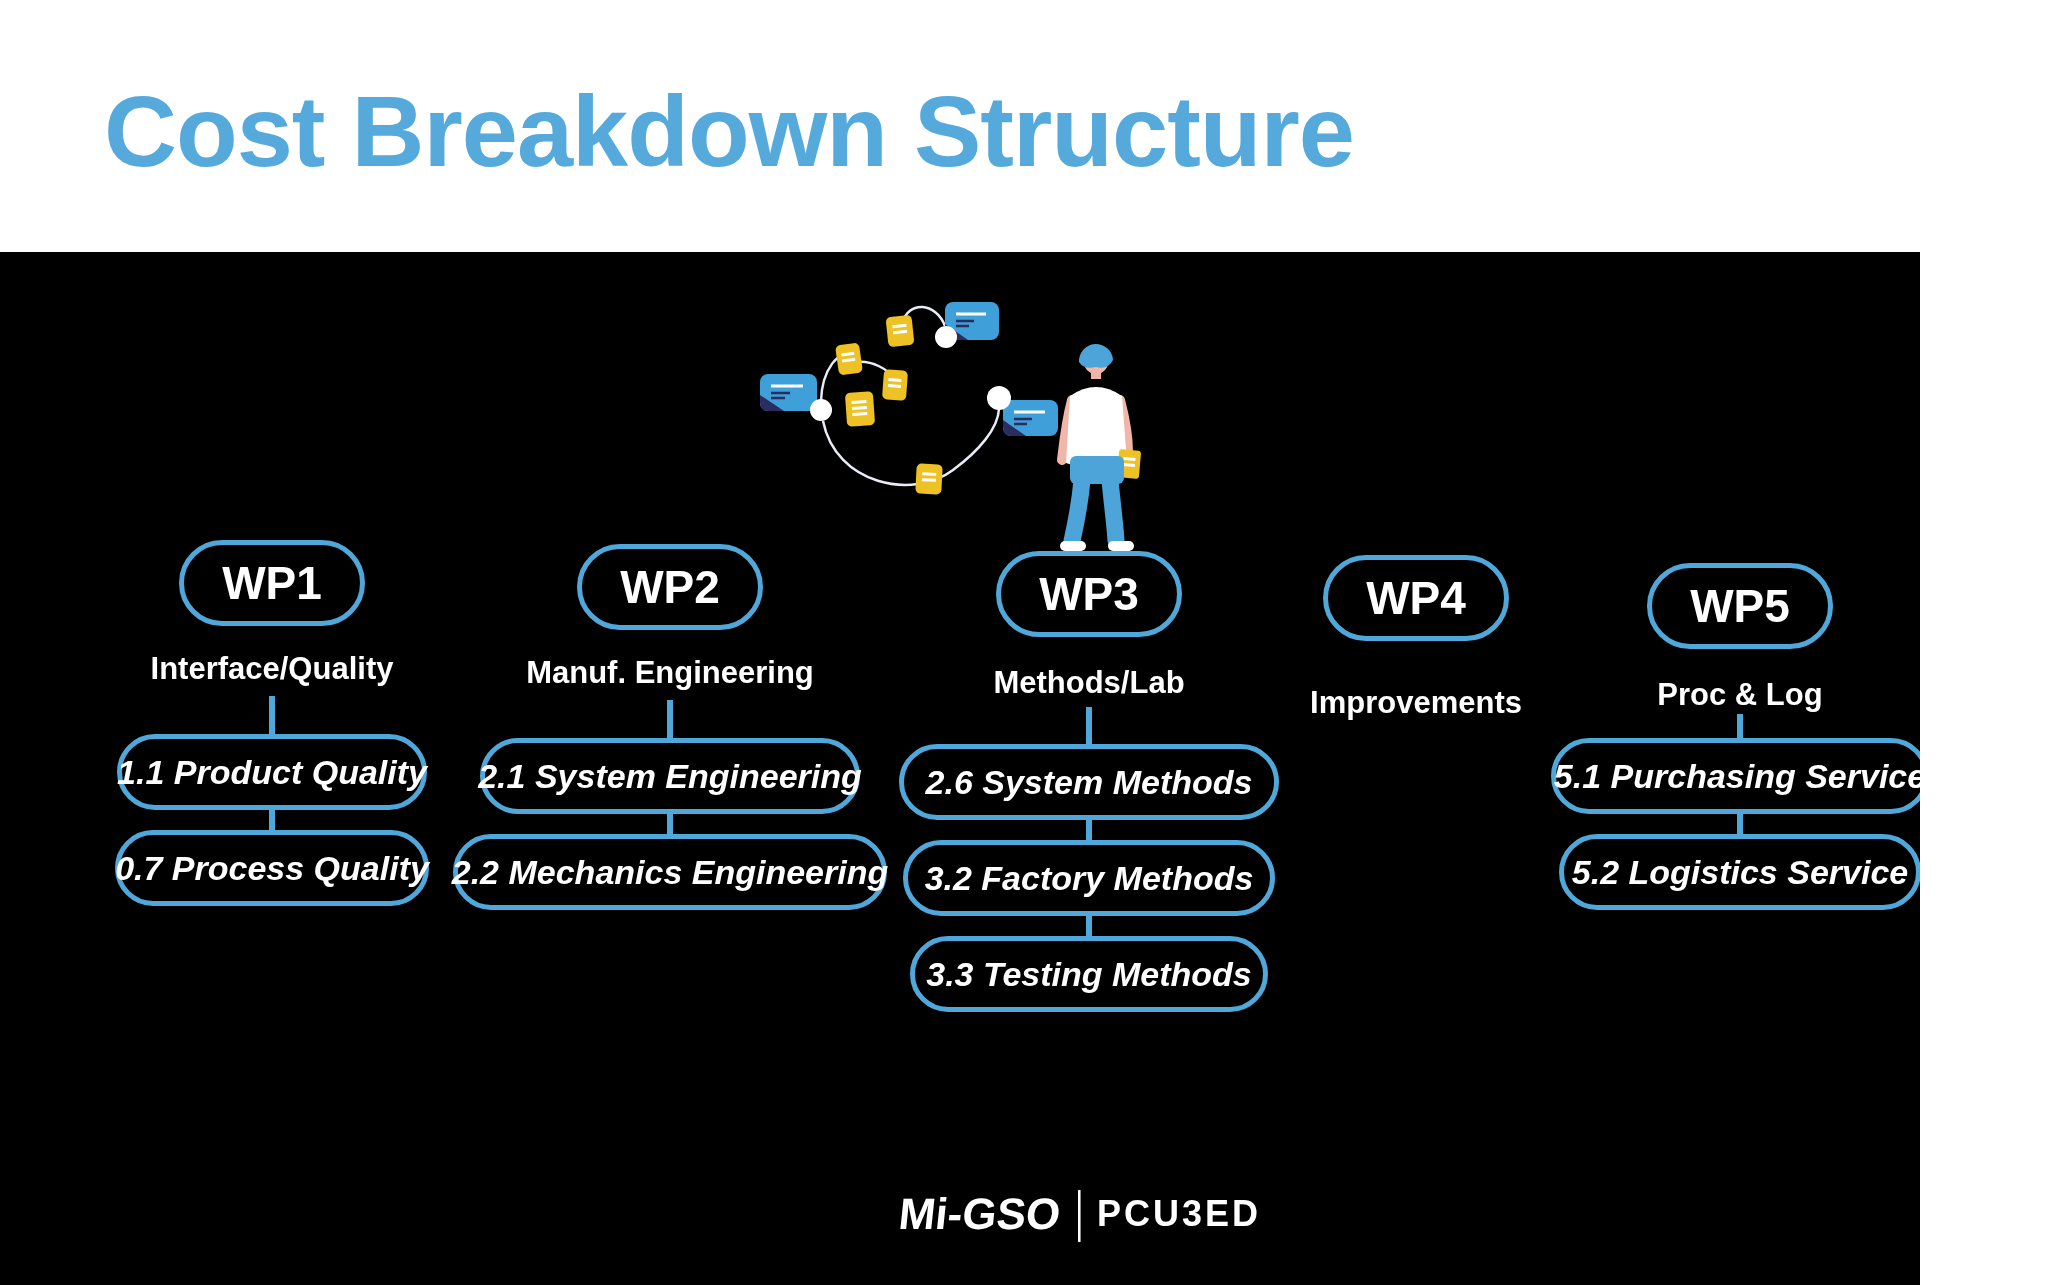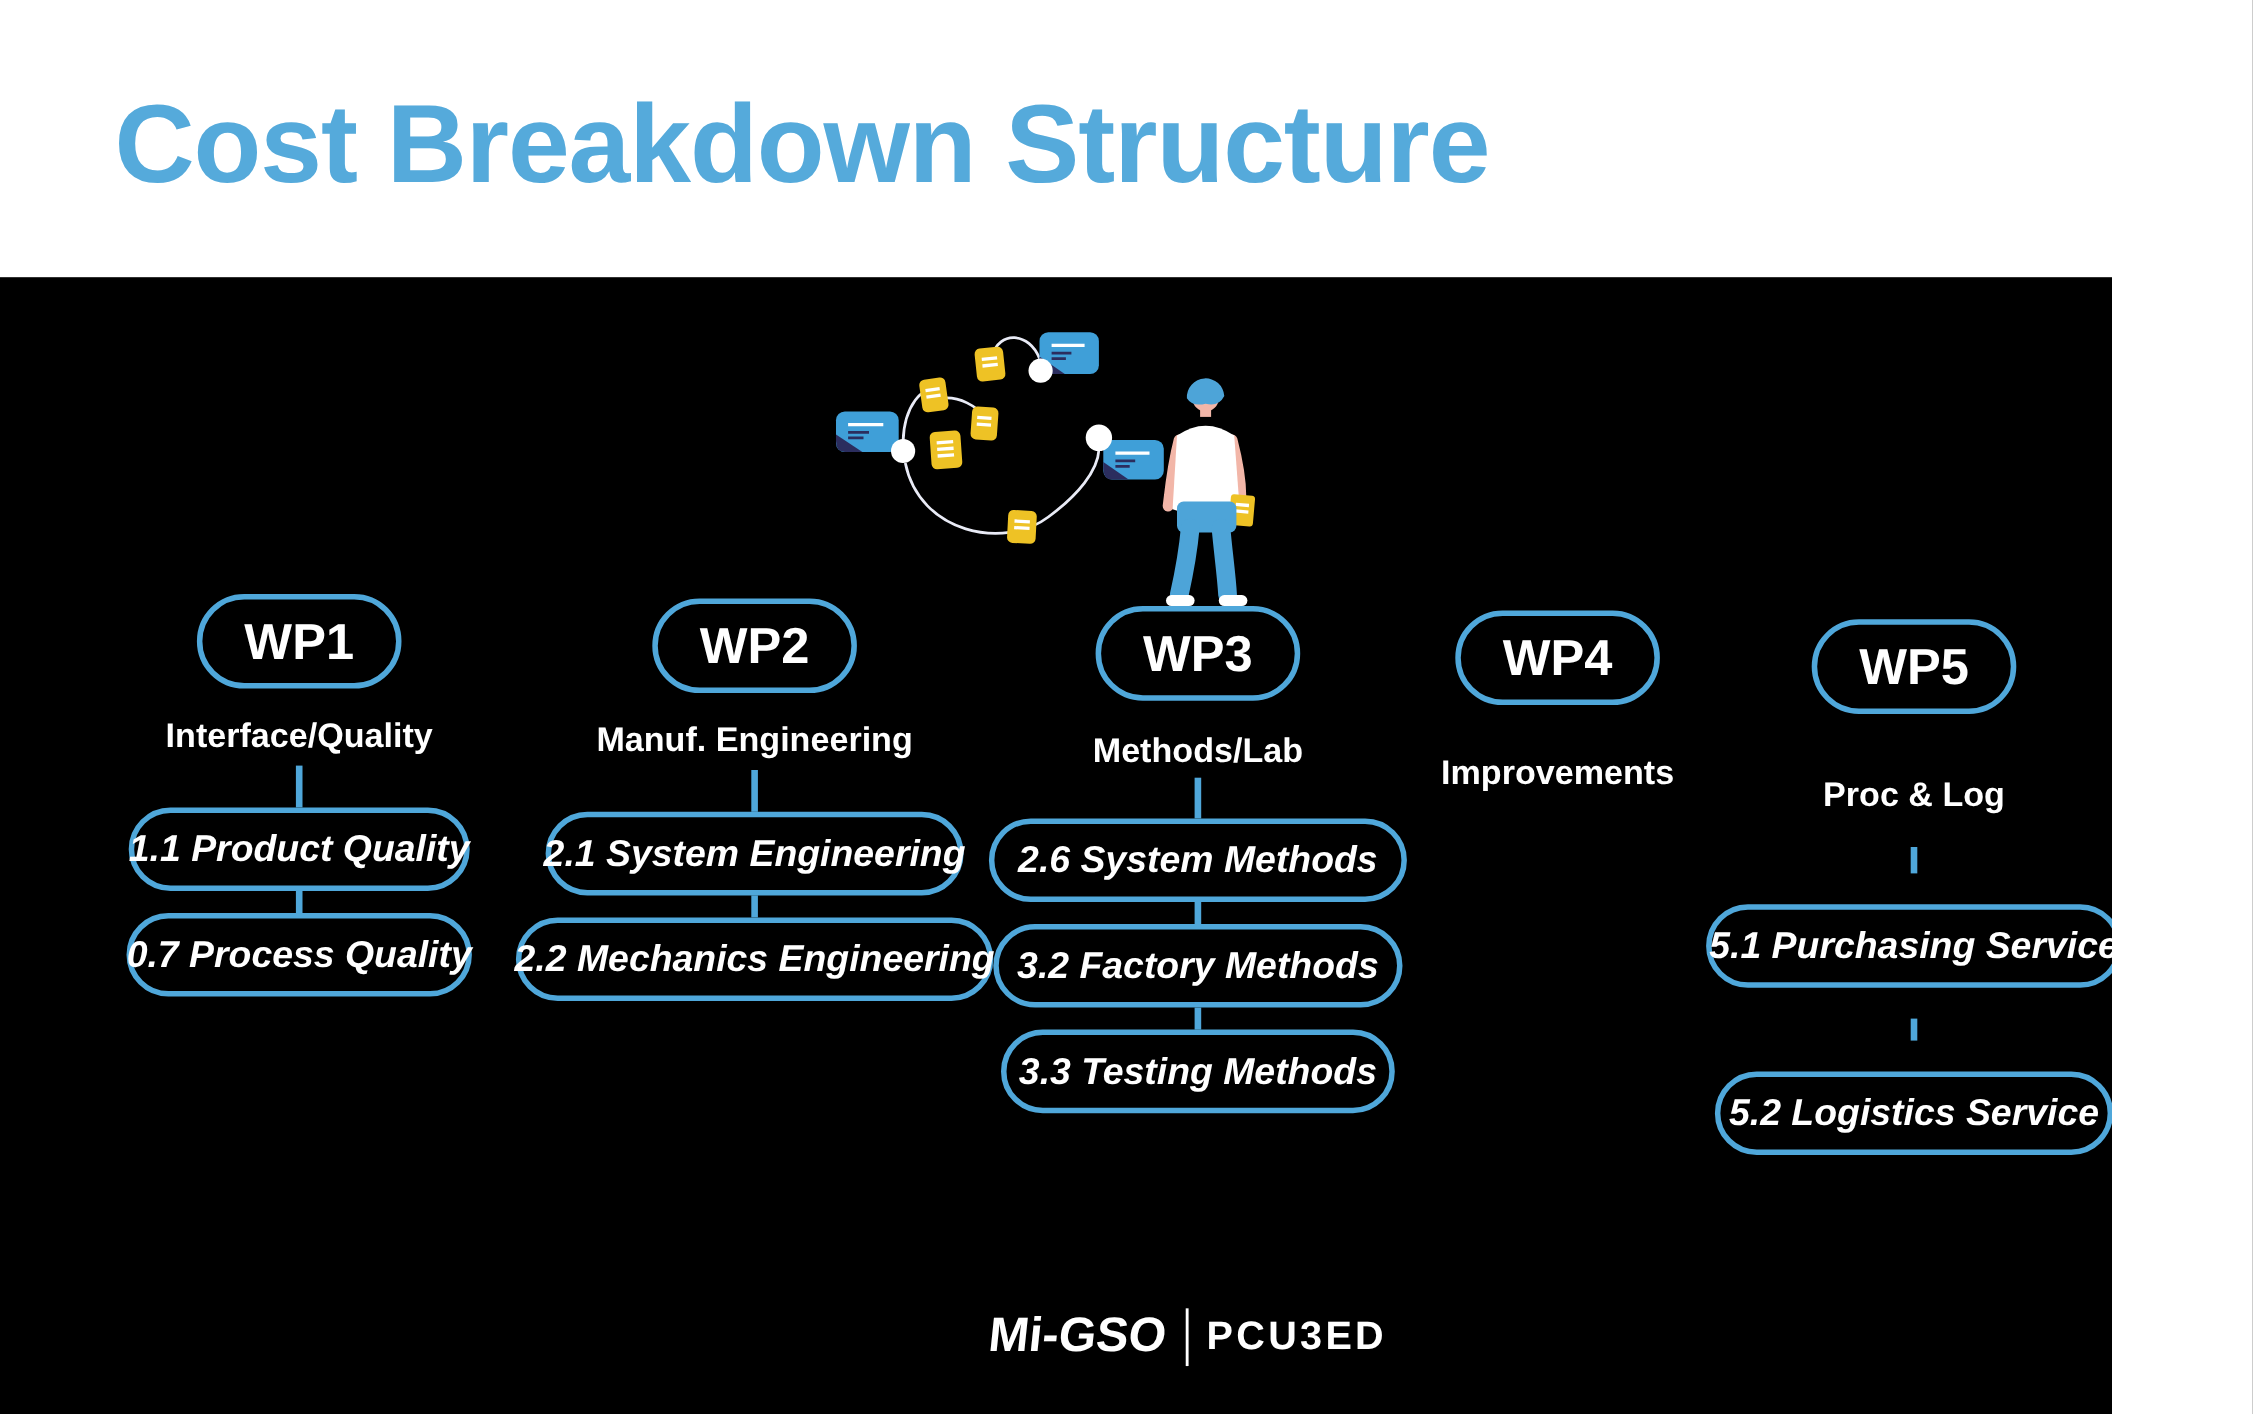--- a/index.html
+++ b/index.html
@@ -8,24 +8,24 @@
   .page-title{position:absolute;left:104px;top:58px;font-size:101px;font-weight:bold;
         color:#55aadb;letter-spacing:-1px;white-space:nowrap;}
   .canvas{position:absolute;left:0;top:236px;width:2048px;height:1049px;background:#000000;}
 
   
   .illustration{position:absolute;left:728px;top:8px;width:500px;height:300px;}
 
   
   .col{position:absolute;width:540px;display:flex;flex-direction:column;align-items:center;}
   .c1{left:2px;top:288px;}
-  .c2{left:416px;top:292px;}
+  .c2{left:400px;top:292px;}
   .c3{left:819px;top:299px;}
   .c4{left:1146px;top:303px;gap:16px;}
-  .c5{left:1470px;top:311px;gap:28px;}
+  .c5{left:1470px;top:311px;}
 
   .wp-pill{box-sizing:border-box;height:86px;min-width:186px;padding:0 38px;
         border:5px solid #4fa7da;border-radius:43px;display:flex;align-items:center;
         justify-content:center;color:#ffffff;font-size:46px;font-weight:bold;}
   .subtitle{margin-top:24px;font-size:31px;font-weight:bold;color:#ffffff;line-height:38px;
         white-space:nowrap;}
   .c3 .subtitle,.c4 .subtitle,.c5 .subtitle{margin-top:27px;}
 
   .conn{width:6px;background:#4fa7da;}
   .conn.first{height:38px;margin-top:8px;}

